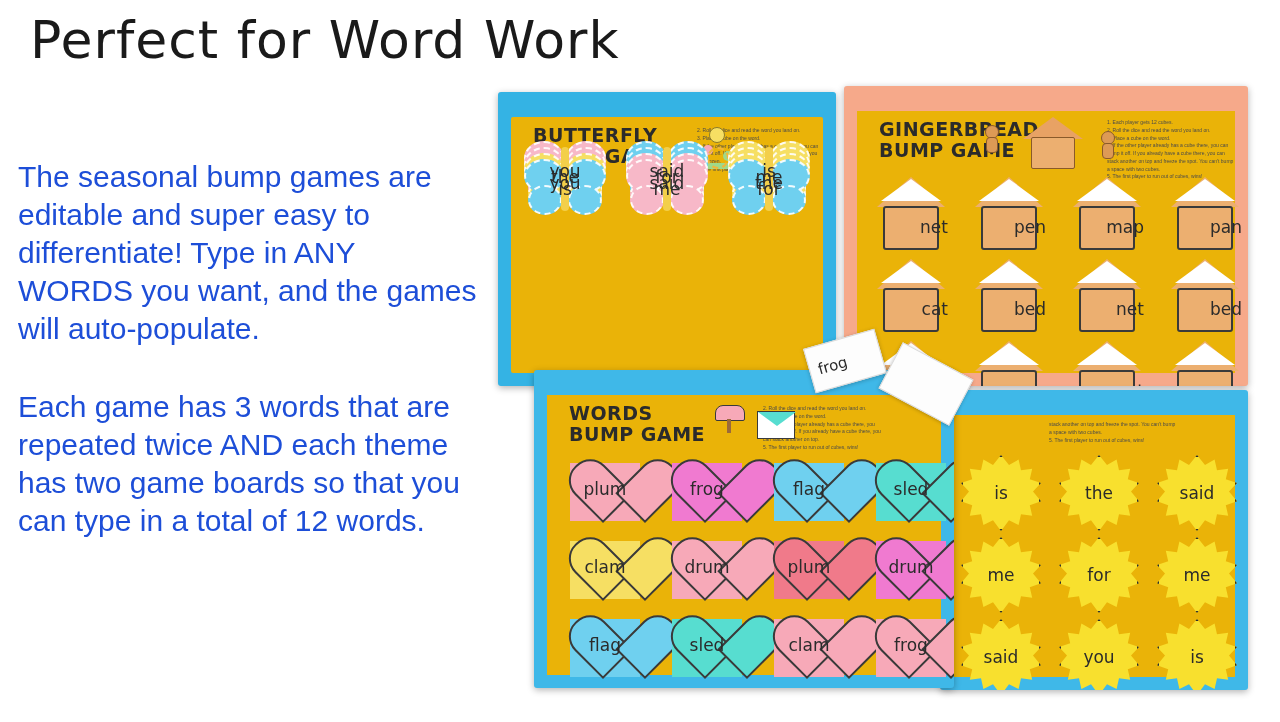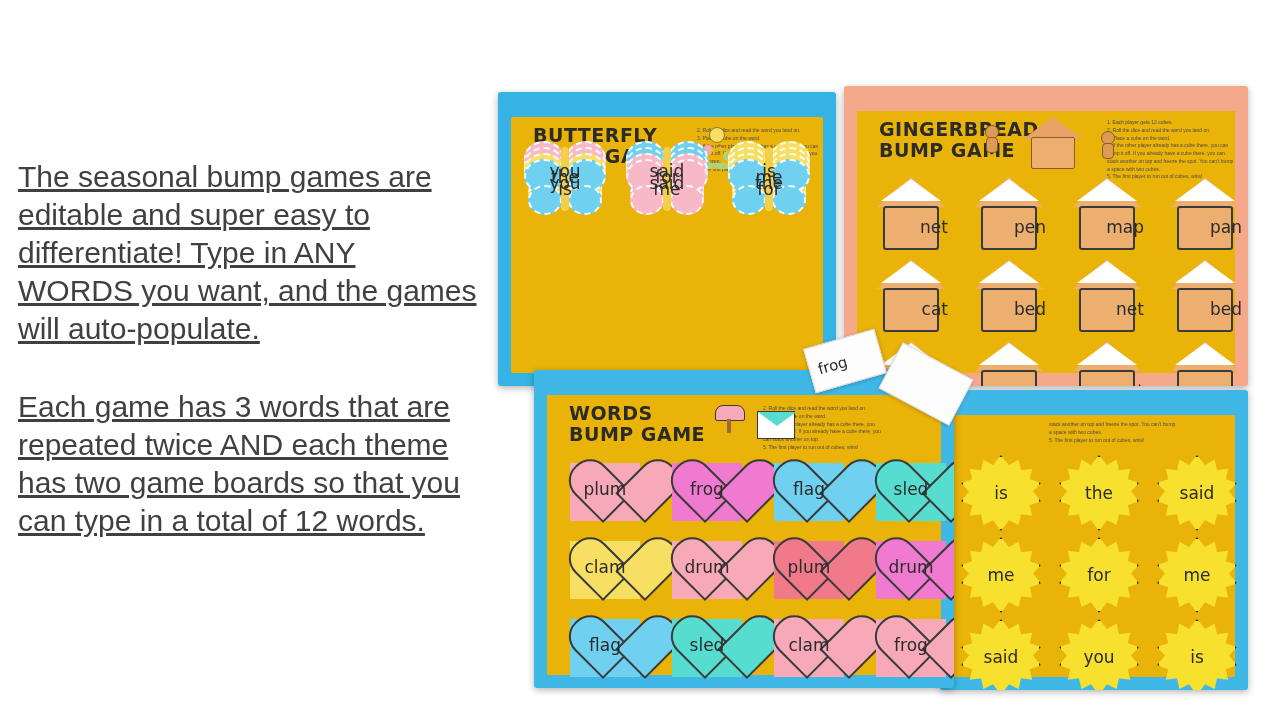--- a/index.html
+++ b/index.html
@@ -28,22 +28,21 @@
     white-space: nowrap;
   }
 
   
   .body-text {
     position: absolute;
     left: 18px;
     width: 460px;
     font-size: 30px;
     line-height: 1.27;
-    color: #404040;
-    text-decoration: underline;
+    color: #1d4ed8;
   }
   .para1 { top: 158px; }
   .para2 { top: 388px; }
 
   
   .board {
     position: absolute;
     background: #ffffff;
     box-shadow: 0 2px 7px rgba(0,0,0,0.30);
     overflow: hidden;
@@ -202,20 +201,21 @@
   }
   .deco-flower {
     position: absolute; width: 10px; height: 10px; border-radius: 50%;
   }
 </style>
 </head>
 <body>
 
 <div class="slide">
 
+  <div class="heading">Perfect for Word Work</div>
 
   <div class="body-text para1">The seasonal bump games are editable and super easy to differentiate! Type in ANY WORDS you want, and the games will auto-populate.</div>
   <div class="body-text para2">Each game has 3 words that are repeated twice AND each theme has two game boards so that you can type in a total of 12 words.</div>
 
   <div class="board" id="board-butterfly">
     <div class="board-inner">
       <div class="board-title">BUTTERFLY
 BUMP GAME</div>
       <div class="rules" style="left:186px; top:10px; width:122px;">2.   Roll the dice and read the word you land on.
 3.   Place a cube on the word.

